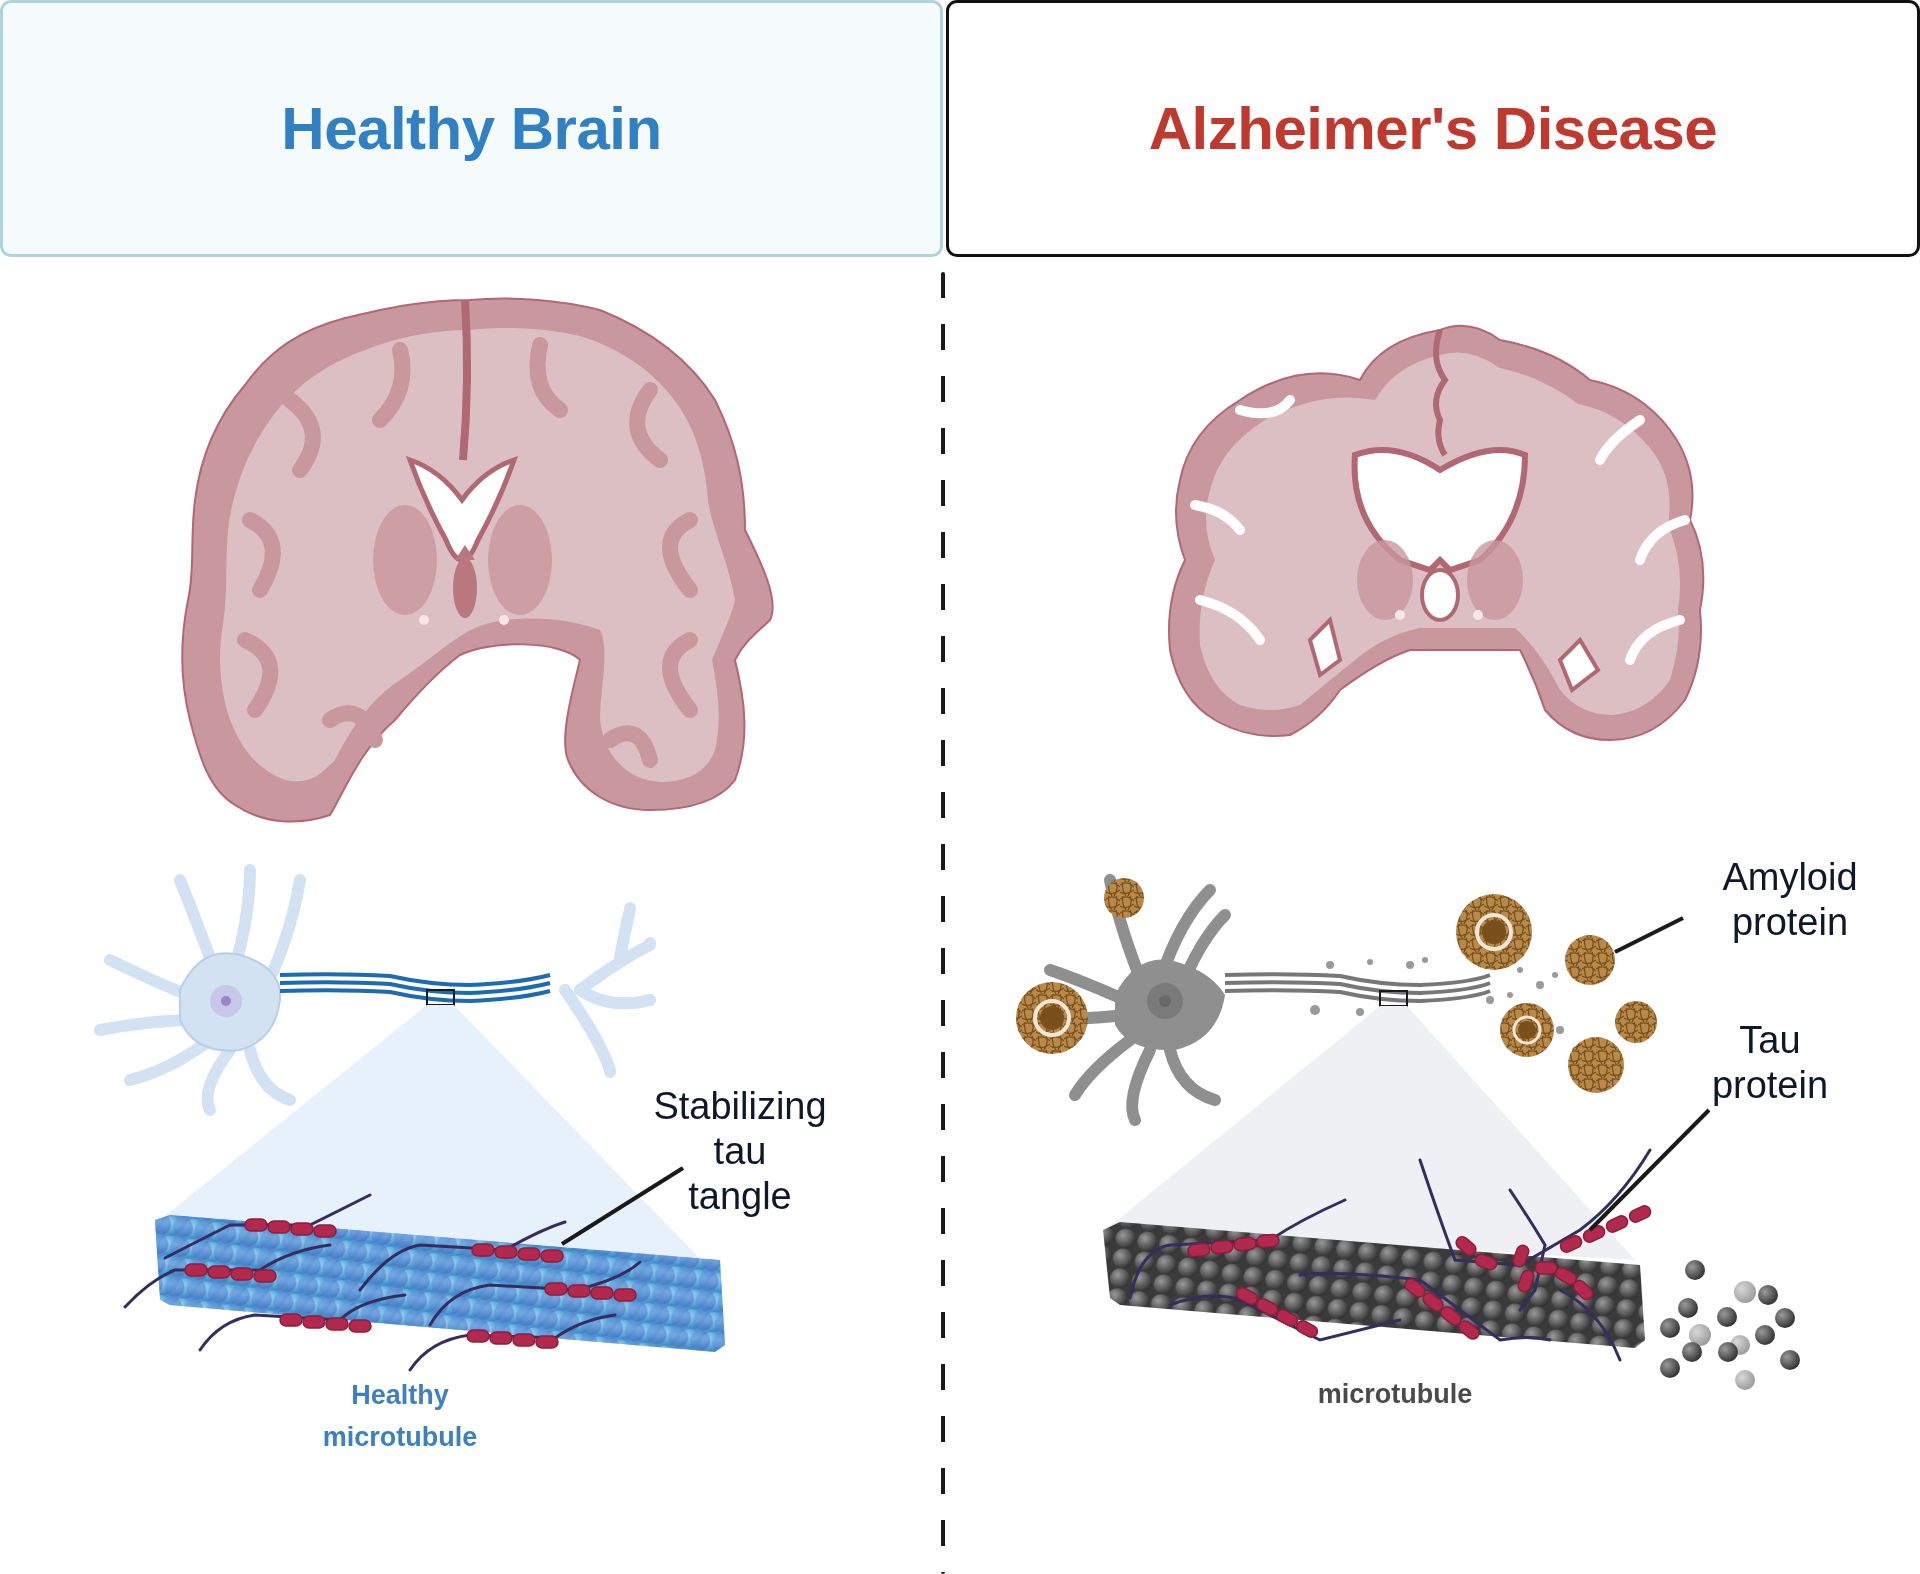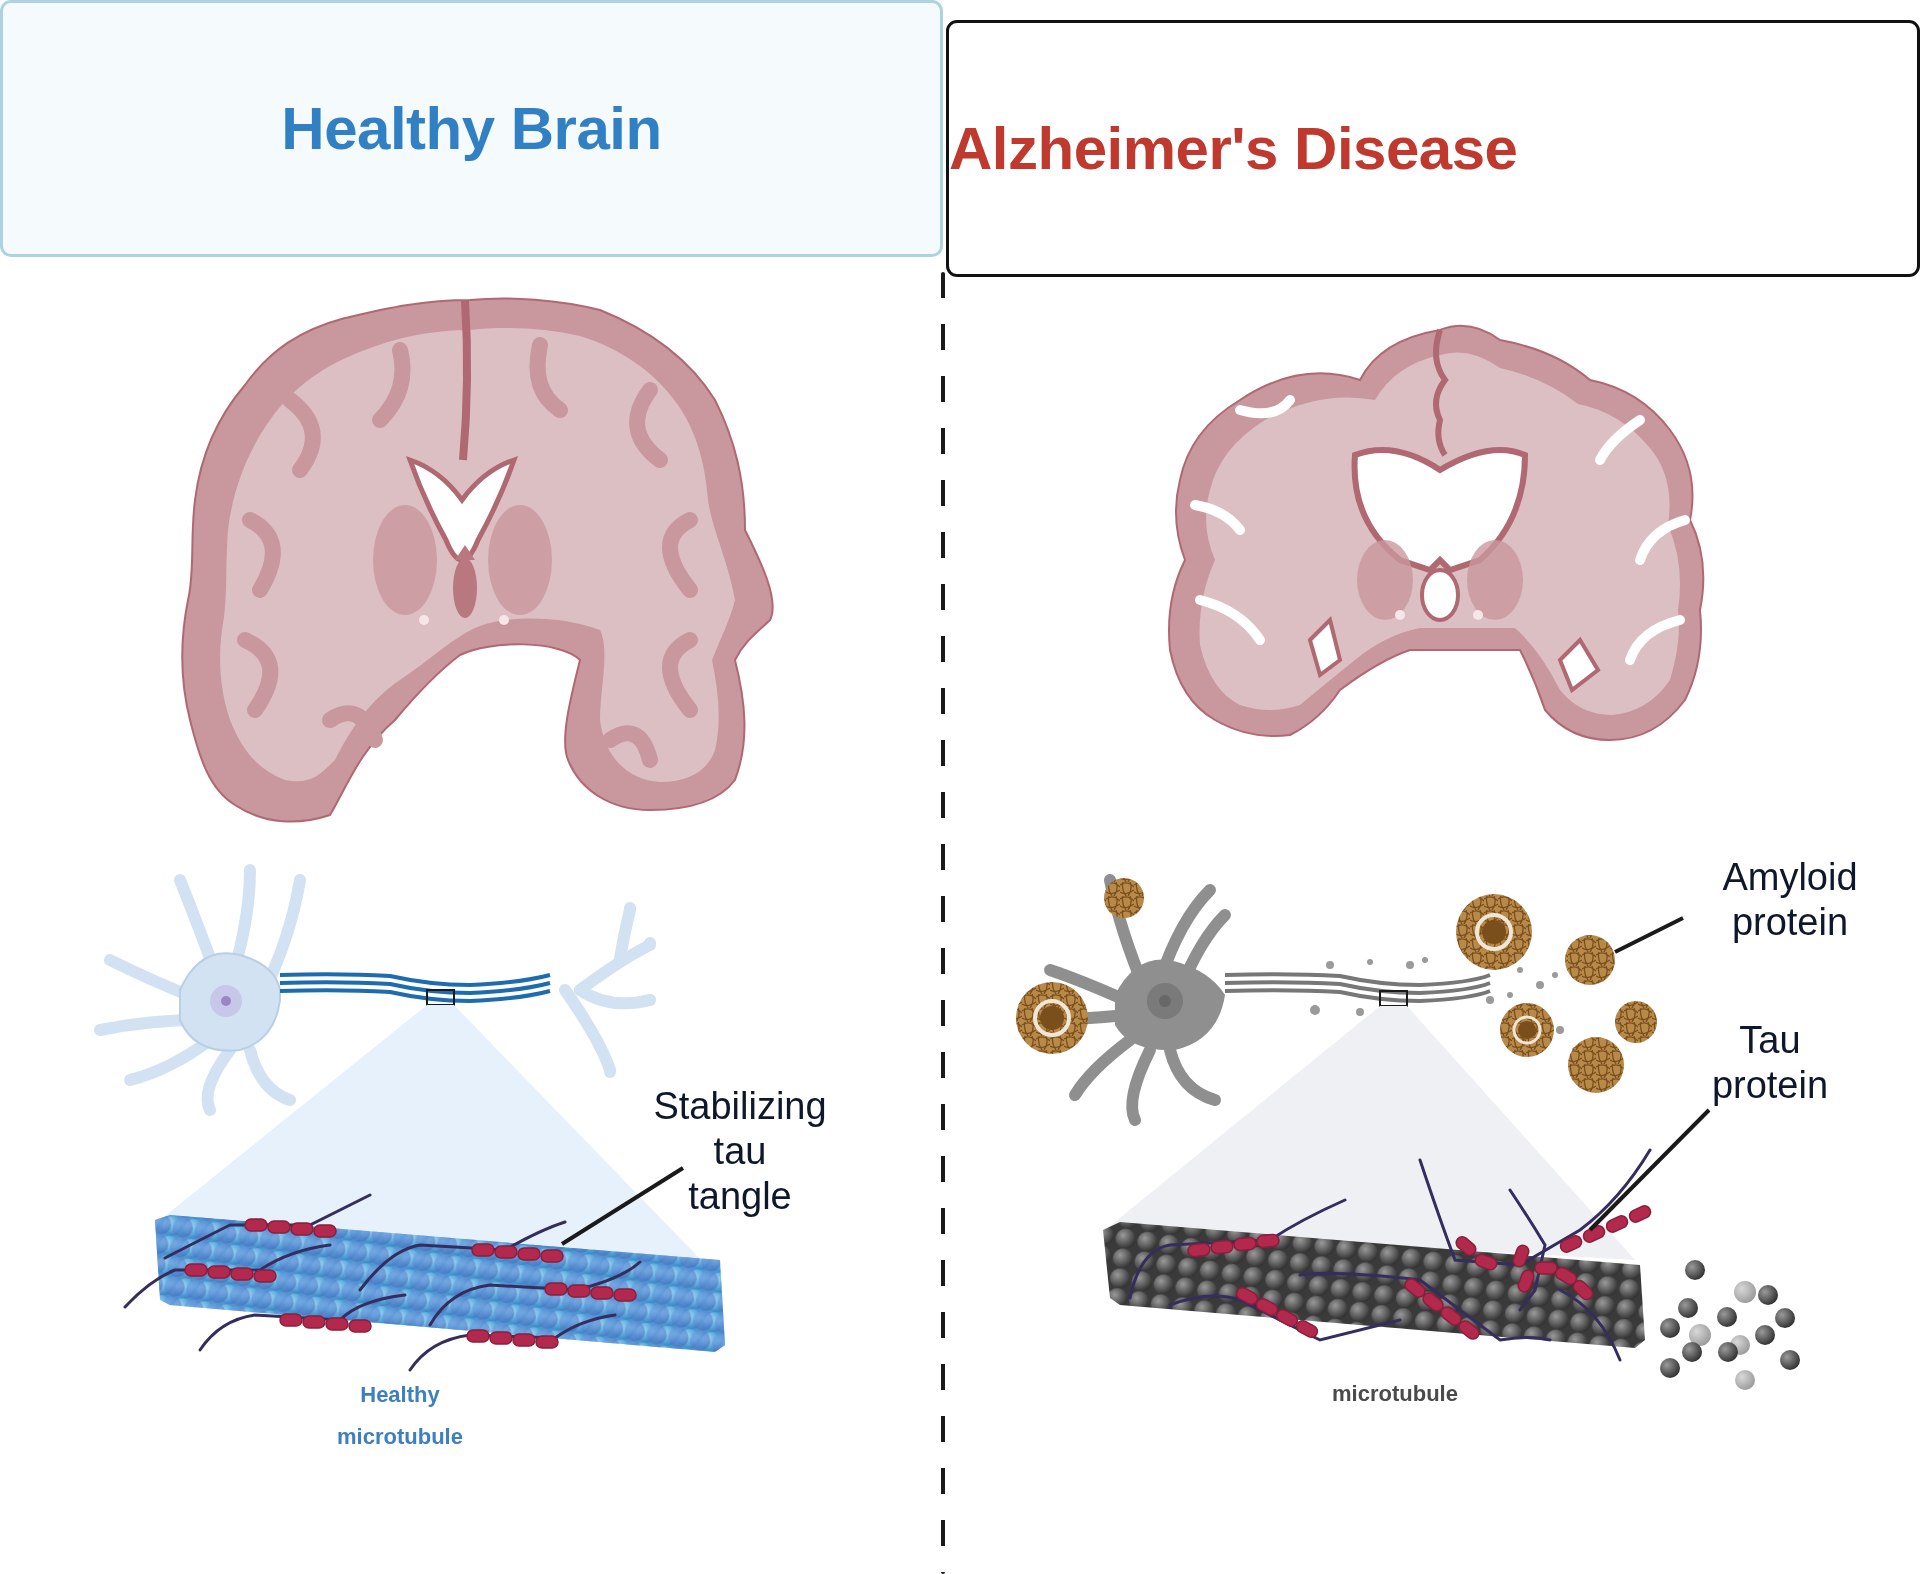--- a/index.html
+++ b/index.html
@@ -2,26 +2,26 @@
 <html><head>
 <meta charset="utf-8">
 <style>
   html, body { margin: 0; padding: 0; background: #ffffff; }
   body { width: 1920px; height: 1574px; position: relative; overflow: hidden;
          font-family: "Liberation Sans", "DejaVu Sans", sans-serif; }
   .abs { position: absolute; border-radius: 11px; }
   .header-left { left: 0; top: 0; width: 937px; height: 251px;
     background: #f5fbfd; border: 3px solid #add3de; display: flex; align-items: center; justify-content: center; }
   .header-right { left: 946px; top: 0; width: 968px; height: 251px;
-    background: #ffffff; border: 3px solid #111111; display: flex; align-items: center; justify-content: flex-start; margin-top: 20px; }
+    background: #ffffff; border: 3px solid #111111; display: flex; align-items: center; justify-content: center; }
   .title { font-weight: bold; font-size: 60px; letter-spacing: -0.5px; }
   .divider { left: 941px; top: 272px; width: 4px; height: 1302px;
     background: repeating-linear-gradient(to bottom, #1a1a1a 0 26px, transparent 26px 52px); }
   .label { position: absolute; text-align: center; line-height: 45px; font-size: 38px; color: #0f172a; }
-  .caption { position: absolute; text-align: center; font-weight: bold; font-size: 22px; line-height: 42px; }
+  .caption { position: absolute; text-align: center; font-weight: bold; font-size: 27px; line-height: 42px; }
   svg { position: absolute; left: 0; top: 0; }
 </style>
 </head>
 <body>
 
 <div class="abs header-left">
   <span class="title" style="color:#3280c4">Healthy Brain</span>
 </div>
 <div class="abs header-right">
   <span class="title" style="color:#c0392f">Alzheimer's Disease</span>

